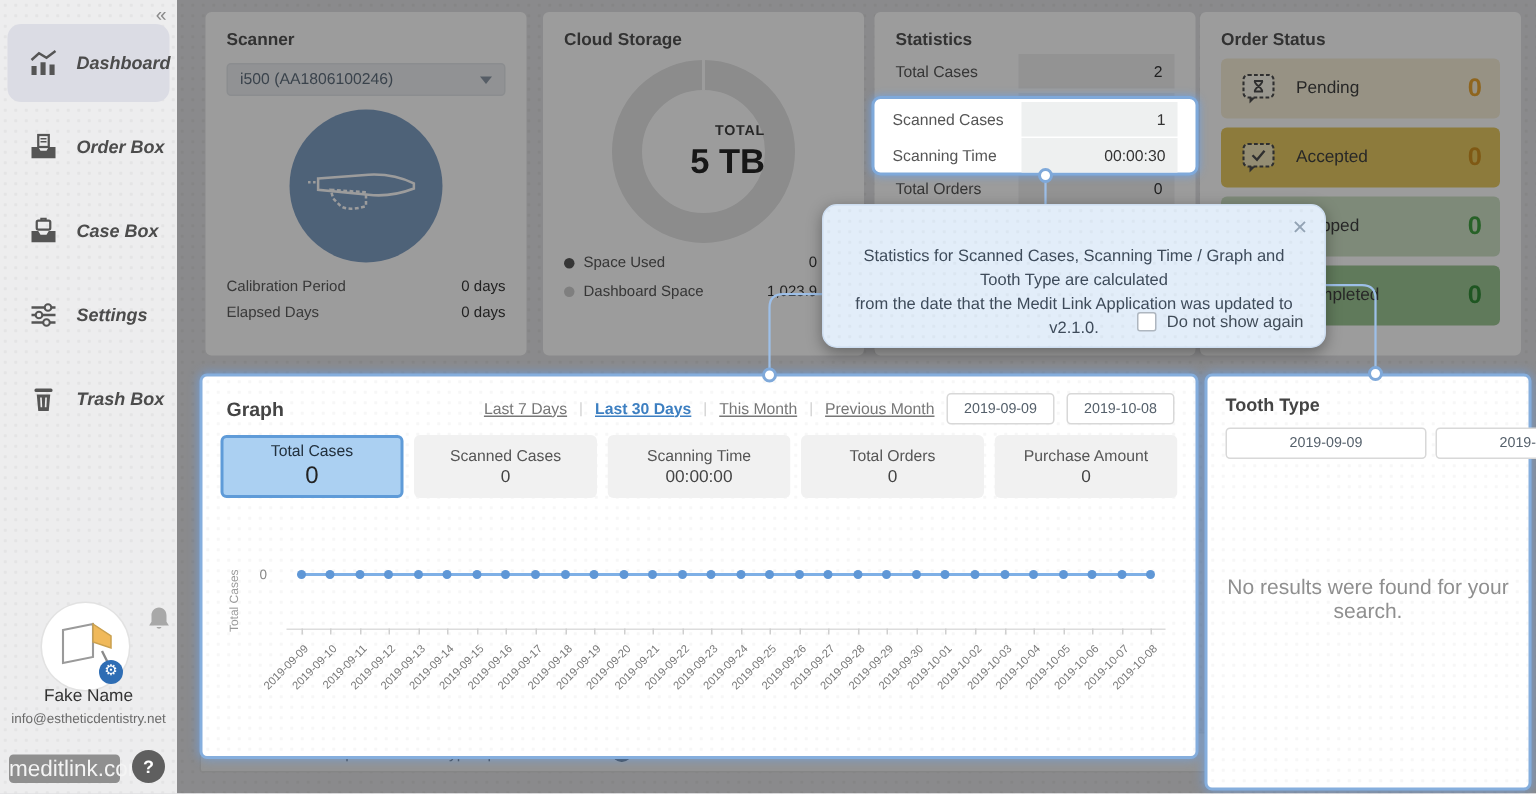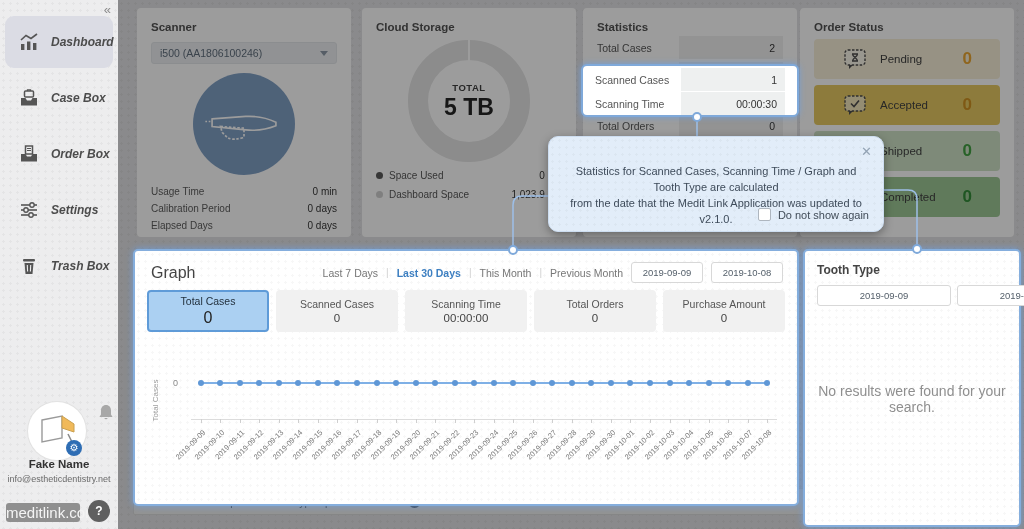--- a/index.html
+++ b/index.html
@@ -14,21 +14,21 @@
   .nav{position:absolute;top:16px;left:0;right:0;}
   .nav-item{display:flex;align-items:center;gap:11px;height:52px;margin:0 5px 4px 5px;padding-left:13px;border-radius:9px;cursor:pointer;font-style:italic;}
   .nav-item.active{background:#dbdce4;}
   .nav-item .lbl{font-size:12px;font-weight:bold;color:#4c4c4c;}
   .nav-item svg{flex:0 0 auto;}
   
   .bell{position:absolute;left:96px;top:402px;}
   .avatar{position:absolute;left:28px;top:402px;width:58px;height:58px;border-radius:50%;background:#fff;box-shadow:0 0 0 1px #e2e2e2;}
   .gear-badge{position:absolute;left:38px;top:38px;width:16px;height:16px;border-radius:50%;background:#2e6db4;color:#fff;
     font-size:10px;line-height:16px;text-align:center;}
-  .user-name{position:absolute;left:0;right:0;top:458px;text-align:center;font-size:11.5px;font-weight:bold;color:#333;}
+  .user-name{position:absolute;left:0;right:0;top:458px;text-align:center;font-size:11.5px;font-weight:normal;color:#333;}
   .user-email{position:absolute;left:0;right:0;top:474px;text-align:center;font-size:9px;color:#6b6b6b;}
   .site-btn{position:absolute;left:6px;top:503px;width:74px;height:19px;background:#8f8f8f;border-radius:3px;color:#f4f4f4;
     font-size:15px;text-align:left;line-height:19px;cursor:pointer;}
   .help-btn{position:absolute;left:88px;top:500px;width:22px;height:22px;border-radius:50%;background:#5f5f5f;color:#fff;
     text-align:center;cursor:pointer;}
   .help-btn span{font-size:12px;line-height:22px;font-weight:bold;}
   
   .main-bg{position:absolute;left:118px;top:0;right:0;bottom:0;background:#e2e2e4;
     background-image:radial-gradient(circle, rgba(0,0,0,0.04) 1px, transparent 1.3px);background-size:7px 7px;}
   .card{position:absolute;width:214px;height:229px;background:#fff;border-radius:4px;padding:13px 14px;}
@@ -40,57 +40,57 @@
   .caret{width:0;height:0;border-left:4px solid transparent;border-right:4px solid transparent;border-top:5px solid #8a97a5;}
   .scanner-circle{width:102px;height:102px;border-radius:50%;background:#7d9ec4;margin:9px auto 8px auto;
     display:flex;align-items:center;justify-content:center;}
   .kv-row{display:flex;justify-content:space-between;align-items:center;height:16px;margin-top:1px;}
   .kv-row .k{font-size:10px;color:#5a5a5a;}
   .kv-row .v{font-size:10px;color:#333;}
   
   .donut-wrap{position:relative;width:122px;height:122px;margin:7px auto 4px auto;}
   .donut{position:absolute;inset:0;border-radius:50%;border:20px solid #e4e4e4;}
   .donut-notch{position:absolute;left:60px;top:0;width:2px;height:20px;background:#fff;}
-  .donut-center{position:absolute;inset:20px;display:flex;flex-direction:column;align-items:center;justify-content:center;}
+  .donut-center{position:absolute;inset:20px;display:flex;flex-direction:column;align-items:flex-end;justify-content:center;}
   .donut-center .t1{font-size:9.5px;font-weight:bold;color:#3c3c3c;letter-spacing:0.5px;}
   .donut-center .t2{font-size:23px;font-weight:bold;color:#222;margin-top:1px;}
   .legend-row{display:flex;align-items:center;height:18px;margin-top:1px;}
   .legend-row .dot{width:7px;height:7px;border-radius:50%;margin-right:6px;}
   .legend-row .k{font-size:10px;color:#555;}
   .legend-row .v{margin-left:auto;font-size:10px;color:#333;}
   
   .stat-row{display:flex;justify-content:space-between;align-items:center;height:23px;margin-top:3px;}
   .stat-row .k{font-size:10.5px;color:#555;}
   .stat-chip{width:104px;height:23px;background:#f0f0f1;display:flex;align-items:center;justify-content:flex-end;
     padding-right:8px;font-size:10.5px;color:#333;}
   .stats-card .stat-row:first-of-type{margin-top:9px;}
   .stats-highlight{position:absolute;left:581px;top:64px;width:218px;height:53px;background:#fff;border:2px solid #7fa9da;
     border-radius:6px;box-shadow:0 0 6px rgba(110,160,225,0.9);z-index:60;padding:1px 12px;}
   .stats-highlight .stat-row{height:23px;margin-top:1px;}
   
-  .order-row{display:flex;align-items:center;height:40px;border-radius:4px;margin-top:6px;padding:0 28px;}
+  .order-row{display:flex;align-items:center;height:40px;border-radius:4px;margin-top:6px;padding:0 12px;}
   .order-row:first-of-type{margin-top:8px;}
   .order-row .lbl{font-size:11.5px;color:#3d3d3d;margin-left:12px;}
   .order-row .num{margin-left:auto;font-size:17px;font-weight:bold;}
   .row-pending{background:#f7efd7;} .row-pending .num{color:#e9a42e;}
   .row-accepted{background:#e6c95f;} .row-accepted .num{color:#cf8f1d;}
   .row-shipped{background:#cde2c5;} .row-shipped .num{color:#3f9e3f;}
   .row-completed{background:#9cc693;} .row-completed .num{color:#2f8a35;}
   
   .dim{position:absolute;left:118px;top:0;right:0;bottom:0;background:rgba(8,8,8,0.40);z-index:40;}
   
   .panel{position:absolute;background:#fff;border:2px solid #85aedd;border-radius:5px;
     box-shadow:0 0 7px rgba(110,160,225,0.85);z-index:50;
     background-image:radial-gradient(circle, rgba(0,0,0,0.03) 1px, transparent 1.3px);background-size:7px 7px;}
   .graph-panel{left:133px;top:249px;width:666px;height:257px;}
   .tooth-panel{left:803px;top:249px;width:218px;height:278px;}
   .graph-header{position:absolute;top:11px;left:16px;right:14px;display:flex;align-items:center;}
-  .graph-title{font-size:16px;font-weight:normal;color:#444;}
+  .graph-title{font-size:13px;font-weight:bold;color:#444;}
   .filters{margin-left:auto;display:flex;align-items:center;gap:8px;}
-  .filter{font-size:10.5px;color:#777;cursor:pointer;white-space:nowrap;}
+  .filter{font-size:10.5px;color:#777;cursor:pointer;white-space:nowrap;text-decoration:underline;}
   .filter.active{color:#3d7fc1;font-weight:bold;}
   .fdiv{color:#cfcfcf;font-size:10px;}
   .date-input{width:72px;height:21px;border:1px solid #d8d8d8;border-radius:3px;background:#fff;font-size:9.5px;
     color:#55606b;text-align:center;outline:none;padding:0;}
   .tabs{position:absolute;top:39px;left:12px;right:12px;display:flex;gap:7px;}
   .tab{flex:1;height:42px;background:#f1f1f1;border-radius:4px;display:flex;flex-direction:column;align-items:center;
     justify-content:center;cursor:pointer;border:2px solid transparent;}
   .tab .tl{font-size:10.5px;color:#555;}
   .tab .tv{font-size:11.5px;color:#444;margin-top:2px;}
   .tab.active{background:#abd0f2;border-color:#5f9bd8;}
@@ -149,34 +149,34 @@
         <svg width="22" height="22" viewBox="0 0 22 22">
           <polyline points="3,9 8,4.5 13,7.5 19,3" fill="none" stroke="#555" stroke-width="1.6"></polyline>
           <rect x="3" y="13" width="3.4" height="6" fill="#555"></rect>
           <rect x="9" y="10.5" width="3.4" height="8.5" fill="#555"></rect>
           <rect x="15" y="12" width="3.4" height="7" fill="#555"></rect>
         </svg>
         <span class="lbl">Dashboard</span>
       </div>
       <div class="nav-item">
         <svg width="22" height="22" viewBox="0 0 22 22">
-          <rect x="6.5" y="4" width="9" height="6" rx="1" fill="none" stroke="#555" stroke-width="1.5"></rect>
-          <path d="M9.5 4 v-1.2 h3 V4" fill="none" stroke="#555" stroke-width="1.3"></path>
-          <path d="M3 11 h4.5 l1.5 2.5 h4 l1.5-2.5 H19 v7.5 H3 Z" fill="#555"></path>
-        </svg>
-        <span class="lbl">Case Box</span>
-      </div>
-      <div class="nav-item">
-        <svg width="22" height="22" viewBox="0 0 22 22">
           <rect x="7.5" y="3" width="7" height="8" fill="none" stroke="#555" stroke-width="1.5"></rect>
           <line x1="9" y1="5.5" x2="13" y2="5.5" stroke="#555" stroke-width="1"></line>
           <line x1="9" y1="7.5" x2="13" y2="7.5" stroke="#555" stroke-width="1"></line>
           <path d="M3 11 h4.5 l1.5 2.5 h4 l1.5-2.5 H19 v7.5 H3 Z" fill="#555"></path>
         </svg>
         <span class="lbl">Order Box</span>
+      </div>
+      <div class="nav-item">
+        <svg width="22" height="22" viewBox="0 0 22 22">
+          <rect x="6.5" y="4" width="9" height="6" rx="1" fill="none" stroke="#555" stroke-width="1.5"></rect>
+          <path d="M9.5 4 v-1.2 h3 V4" fill="none" stroke="#555" stroke-width="1.3"></path>
+          <path d="M3 11 h4.5 l1.5 2.5 h4 l1.5-2.5 H19 v7.5 H3 Z" fill="#555"></path>
+        </svg>
+        <span class="lbl">Case Box</span>
       </div>
       <div class="nav-item">
         <svg width="22" height="22" viewBox="0 0 22 22">
           <line x1="3" y1="6" x2="19" y2="6" stroke="#555" stroke-width="1.6"></line>
           <circle cx="14" cy="6" r="2.2" fill="#ededee" stroke="#555" stroke-width="1.4"></circle>
           <line x1="3" y1="11" x2="19" y2="11" stroke="#555" stroke-width="1.6"></line>
           <circle cx="8" cy="11" r="2.2" fill="#ededee" stroke="#555" stroke-width="1.4"></circle>
           <line x1="3" y1="16" x2="19" y2="16" stroke="#555" stroke-width="1.6"></line>
           <circle cx="13" cy="16" r="2.2" fill="#ededee" stroke="#555" stroke-width="1.4"></circle>
         </svg>
@@ -224,24 +224,20 @@
     <div class="scanner-select">
       <span class="val">i500 (AA1806100246)</span>
       <span class="caret"></span>
     </div>
     <div class="scanner-circle">
       <svg width="84" height="84" viewBox="0 0 100 100">
         <path d="M12 44 L52 41 Q72 40 88 48 L88 52 Q70 59 52 57 L12 53 Z" fill="none" stroke="#fff" stroke-width="2"></path>
         <path d="M22 53 L50 55 L50 66 Q36 70 30 66 L24 60 Z" fill="none" stroke="#fff" stroke-width="2" stroke-dasharray="3 2"></path>
         <line x1="4" y1="47" x2="12" y2="47" stroke="#fff" stroke-width="2" stroke-dasharray="2 2"></line>
       </svg>
-    </div>
-    <div class="kv-row">
-      <span class="k">Usage Time</span>
-      <span class="v">0 min</span>
     </div>
     <div class="kv-row">
       <span class="k">Calibration Period</span>
       <span class="v">0 days</span>
     </div>
     <div class="kv-row">
       <span class="k">Elapsed Days</span>
       <span class="v">0 days</span>
     </div>
   </div>

